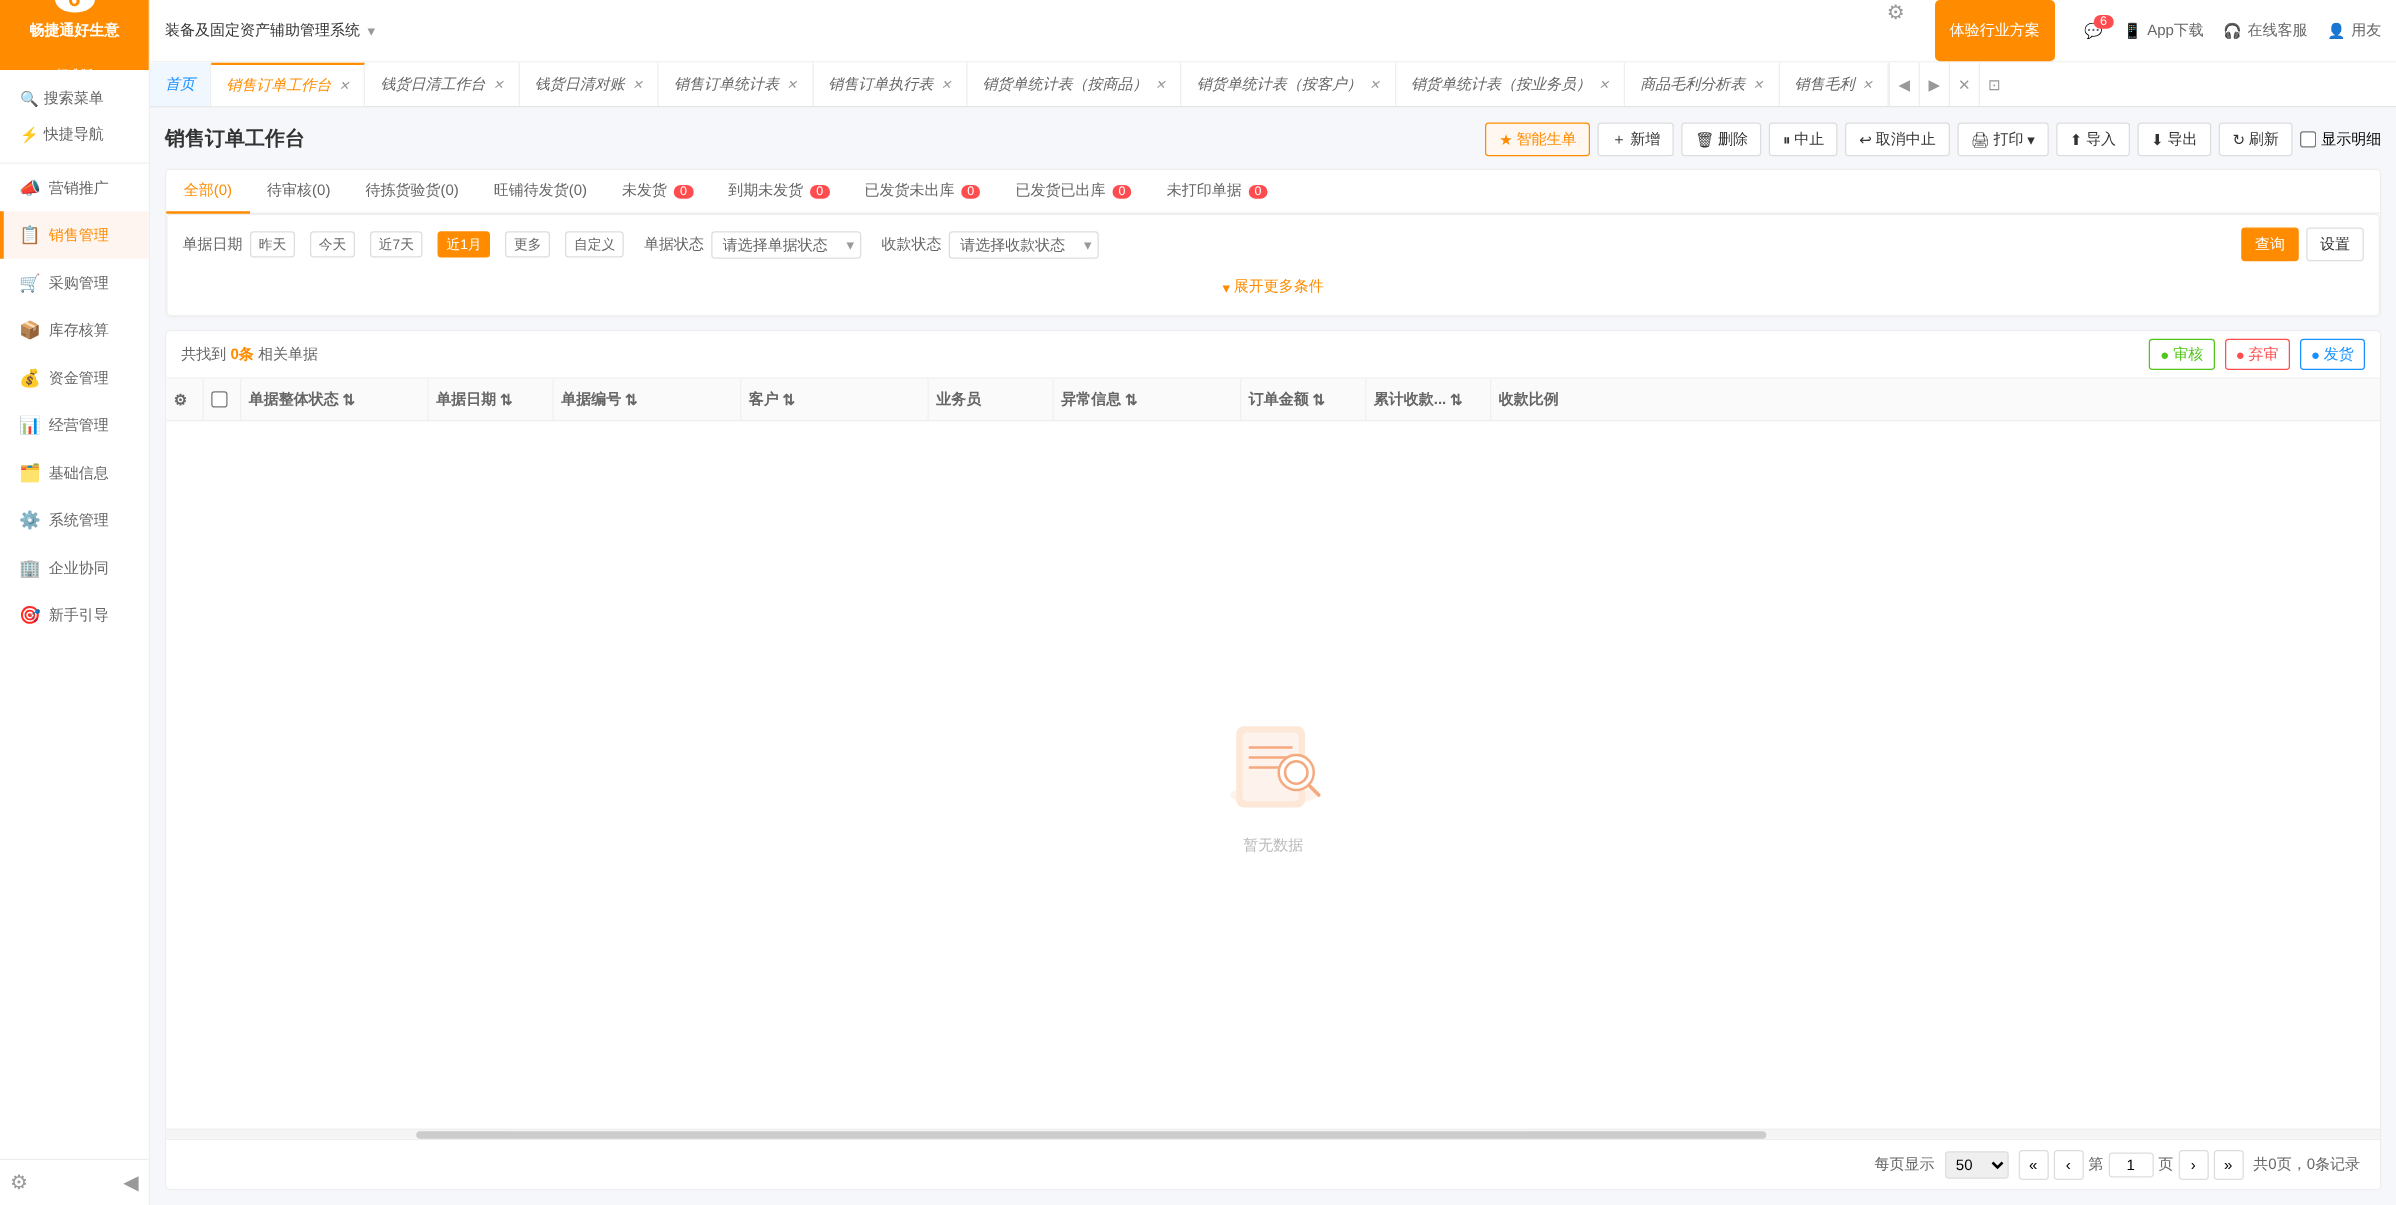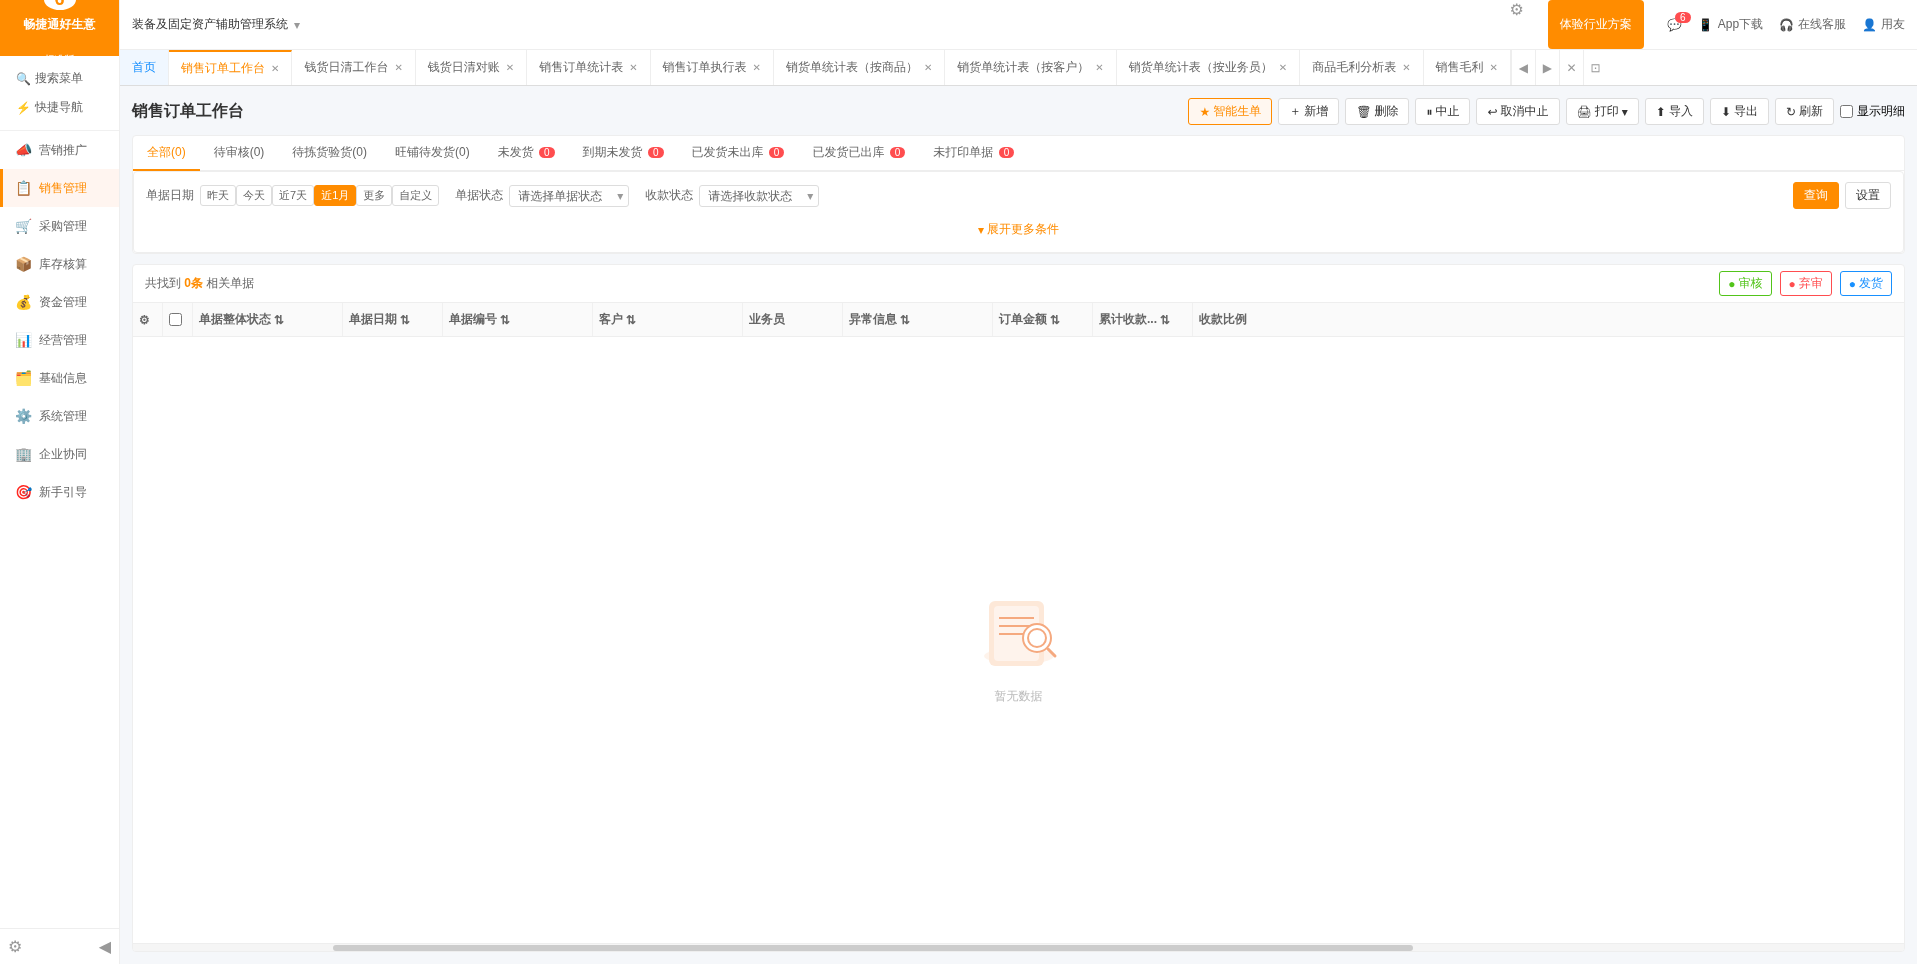--- a/index.html
+++ b/index.html
@@ -27,21 +27,21 @@
     .top-header .system-name { flex: 1; font-size: 13px; color: #333; display: flex; align-items: center; gap: 6px; }
     .top-header .settings-icon { color: #999; cursor: pointer; font-size: 16px; }
     .industry-btn { background: #ff8c00; color: #fff; border: none; padding: 0 12px; border-radius: 4px; cursor: pointer; font-size: 12px; }
     .top-right { display: flex; align-items: center; gap: 16px; color: #666; }
     .top-right .msg-icon { position: relative; cursor: pointer; }
     .top-right .badge { position: absolute; top: -6px; right: -8px; background: #ff4d4f; color: #fff; border-radius: 8px; padding: 0 4px; font-size: 10px; min-width: 16px; text-align: center; }
     .top-right .link { cursor: pointer; color: #666; display: flex; align-items: center; gap: 4px; }
 
     
     .tab-bar { height: 36px; background: #fff; border-bottom: 1px solid #ddd; display: flex; align-items: center; overflow: hidden; }
-    .tab-item { height: 36px; padding: 0 12px; display: flex; align-items: center; gap: 4px; cursor: pointer; border-right: 1px solid #eee; white-space: nowrap; color: #666; font-size: 12px; flex-shrink: 0; }
+    .tab-item { height: 36px; padding: 0 12px; display: flex; align-items: center; gap: 4px; cursor: pointer; border-right: 1px solid #eee; white-space: nowrap; color: #666; font-size: 12px; flex-shrink: 0; font-style: italic; }
     .tab-item.active { background: #fff; color: #ff8c00; border-top: 2px solid #ff8c00; }
     .tab-item .tab-close { color: #999; font-size: 10px; margin-left: 2px; }
     .tab-home { background: #f0f7ff; color: #1890ff; }
     .tab-nav-btn { width: 24px; height: 36px; display: flex; align-items: center; justify-content: center; cursor: pointer; border-left: 1px solid #eee; color: #999; flex-shrink: 0; }
 
     
     .content { flex: 1; display: flex; flex-direction: column; overflow: hidden; background: #f5f7fa; padding: 12px; gap: 10px; }
 
     
     .page-header { display: flex; align-items: center; justify-content: space-between; }
@@ -56,21 +56,21 @@
     .filter-tab-bar { display: flex; border-bottom: 1px solid #eee; }
     .filter-tab { padding: 8px 14px; cursor: pointer; color: #666; border-bottom: 2px solid transparent; margin-bottom: -1px; }
     .filter-tab.active { color: #ff8c00; border-bottom: 2px solid #ff8c00; }
     .filter-tab .badge-red { background: #ff4d4f; color: #fff; border-radius: 8px; padding: 0 5px; font-size: 10px; margin-left: 2px; }
 
     
     .search-area { background: #fff; padding: 10px 12px; border-radius: 4px; border: 1px solid #eee; }
     .search-row { display: flex; align-items: center; gap: 16px; margin-bottom: 8px; }
     .search-item-group { display: flex; align-items: center; gap: 6px; }
     .search-label { color: #666; white-space: nowrap; }
-    .date-range-btns { display: flex; gap: 0; }
+    .date-range-btns { display: flex; gap: 12px; }
     .date-btn { padding: 2px 6px; border: 1px solid #ddd; border-radius: 3px; cursor: pointer; color: #666; background: #fff; font-size: 11px; }
     .date-btn.active { background: #ff8c00; color: #fff; border-color: #ff8c00; }
     .select-box { border: 1px solid #ddd; border-radius: 3px; padding: 3px 20px 3px 8px; color: #666; background: #fff; cursor: pointer; min-width: 120px; appearance: none; position: relative; }
     .select-wrapper { position: relative; display: inline-flex; align-items: center; }
     .select-wrapper::after { content: '▾'; position: absolute; right: 6px; color: #999; pointer-events: none; }
     .expand-btn { color: #ff8c00; cursor: pointer; display: flex; align-items: center; gap: 3px; font-size: 12px; }
 
     
     .summary-bar { display: flex; align-items: center; justify-content: space-between; padding: 6px 0; }
     .summary-text { color: #666; }
@@ -456,16 +456,34 @@
             <line x1="79" y1="73" x2="86" y2="80" stroke="#f5a97f" stroke-width="3" stroke-linecap="round"></line>
           </svg>
         </div>
         <span>暂无数据</span>
       </div>
 
       <div class="scrollbar-area">
         <div class="scrollbar-thumb"></div>
       </div>
 
+      <div class="table-footer">
+        <span>每页显示</span>
+        <select class="pagination-select">
+          <option>50</option>
+          <option>100</option>
+          <option>200</option>
+        </select>
+        <div class="page-nav">
+          <button class="page-btn">«</button>
+          <button class="page-btn">‹</button>
+          <span>第</span>
+          <input class="page-input" type="text" value="1" style="">
+          <span>页</span>
+          <button class="page-btn">›</button>
+          <button class="page-btn">»</button>
+        </div>
+        <span>共0页，0条记录</span>
+      </div>
     </div>
 
   </div>
 </div>
 
 </body></html>

